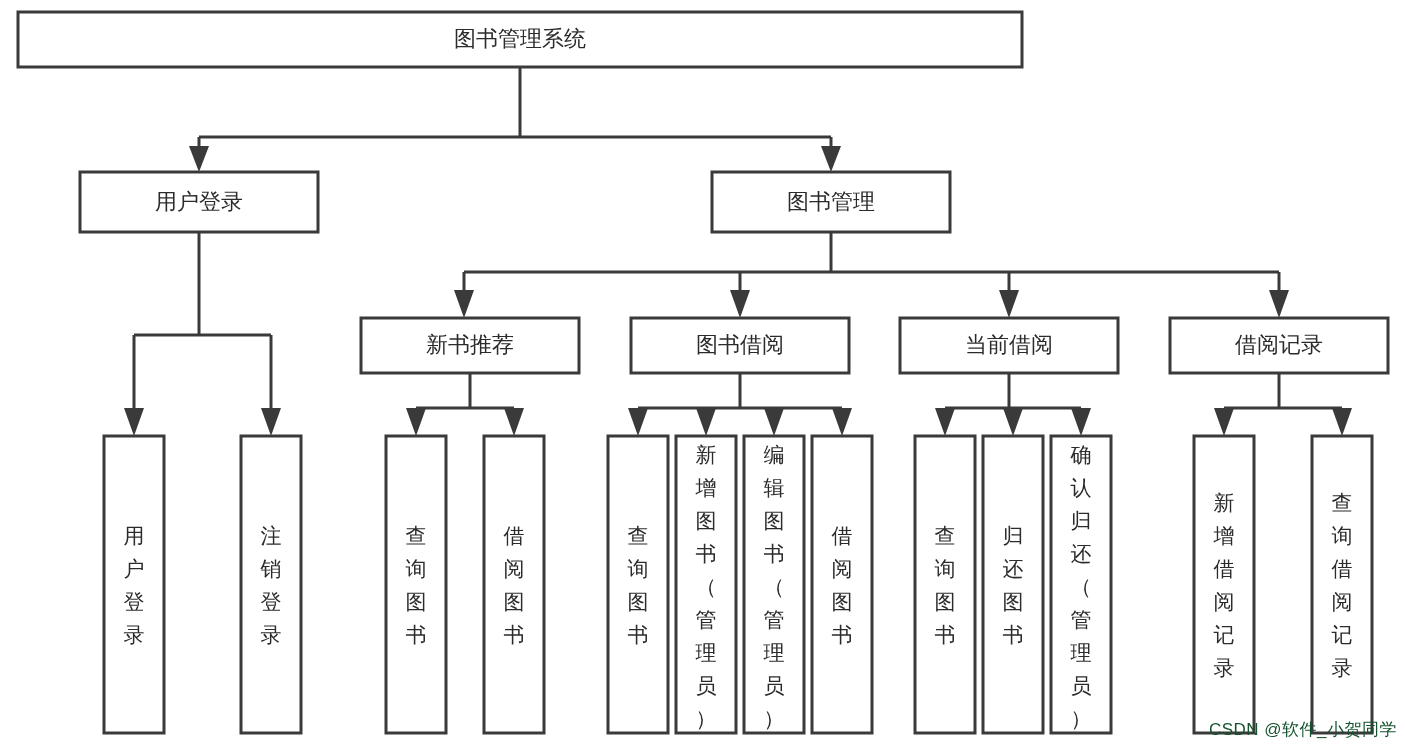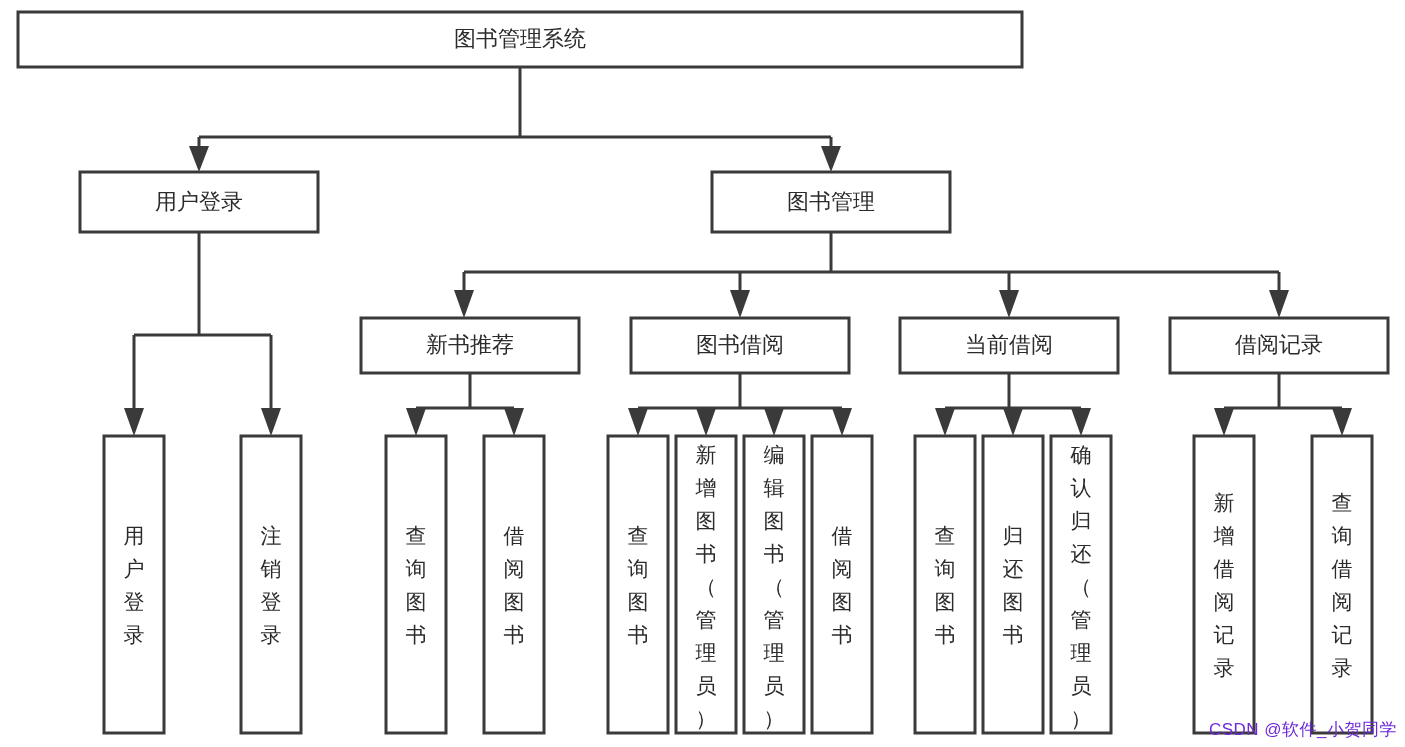--- a/index.html
+++ b/index.html
@@ -54,21 +54,21 @@
     font-size: 21px;
     fill: #2b2b2b;
     text-anchor: middle;
   }
   .watermark-text {
     position: absolute;
     right: 8px;
     bottom: 6px;
     font-family: "Liberation Sans", "DejaVu Sans", sans-serif;
     font-size: 17px;
-    color: #6d28d9;
+    color: #14532d;
     letter-spacing: 0.5px;
     white-space: nowrap;
     user-select: none;
   }
 </style>
 </head>
 <body>
 
 <div id="diagram-root">
 

